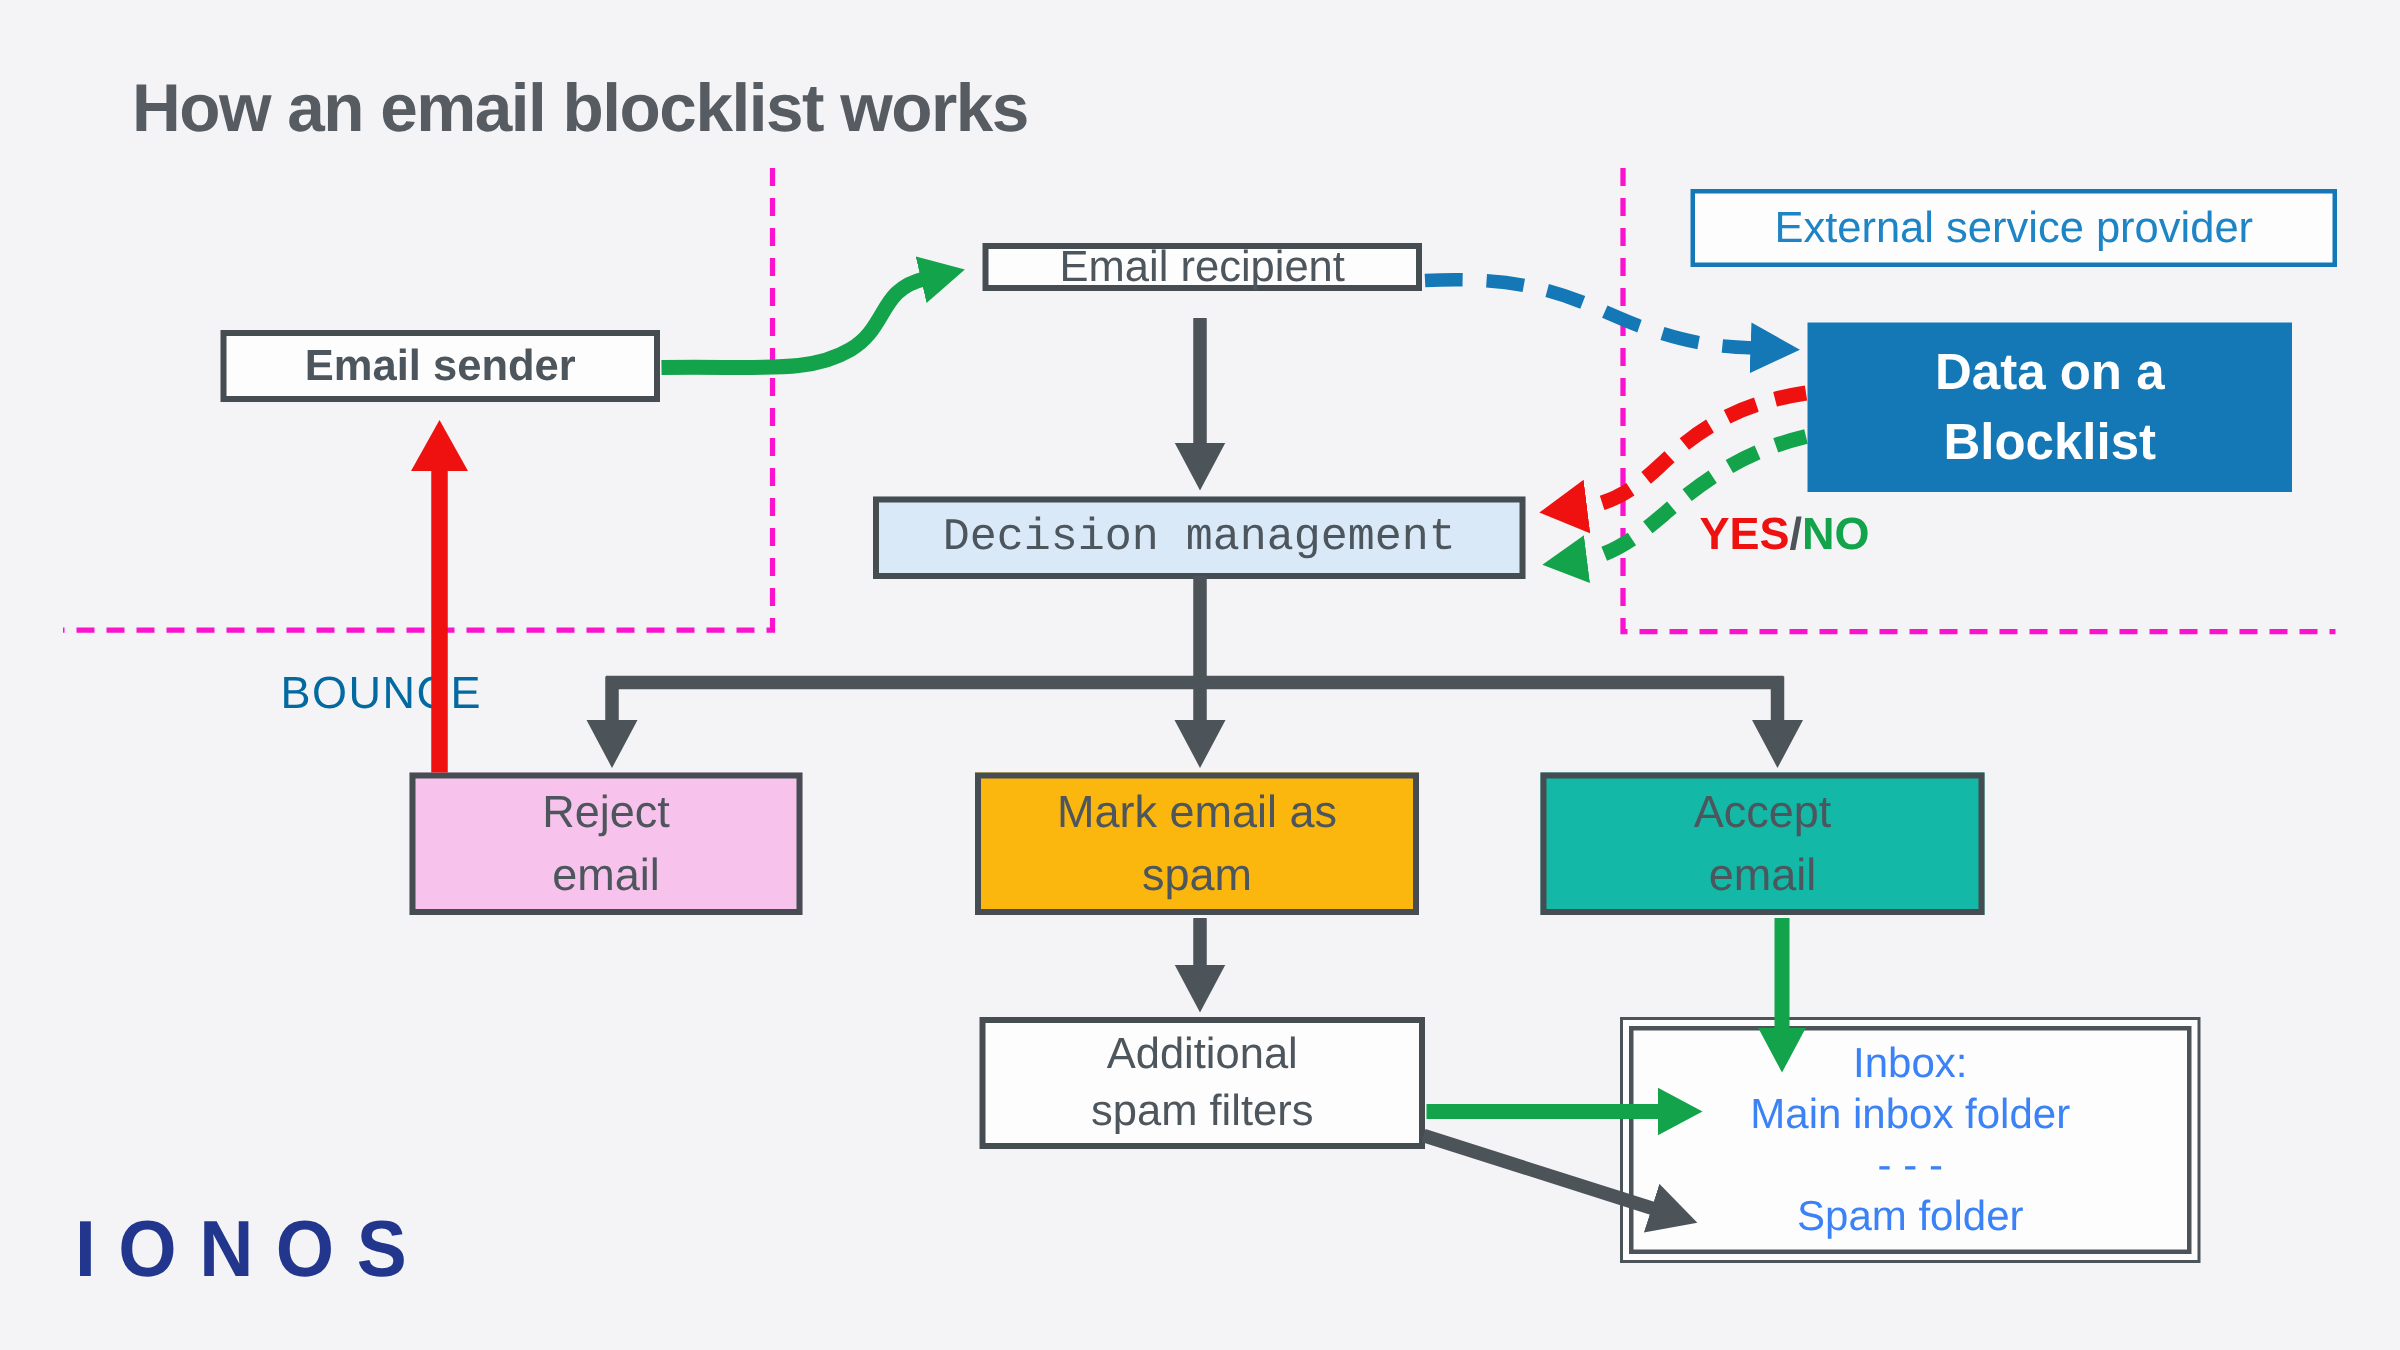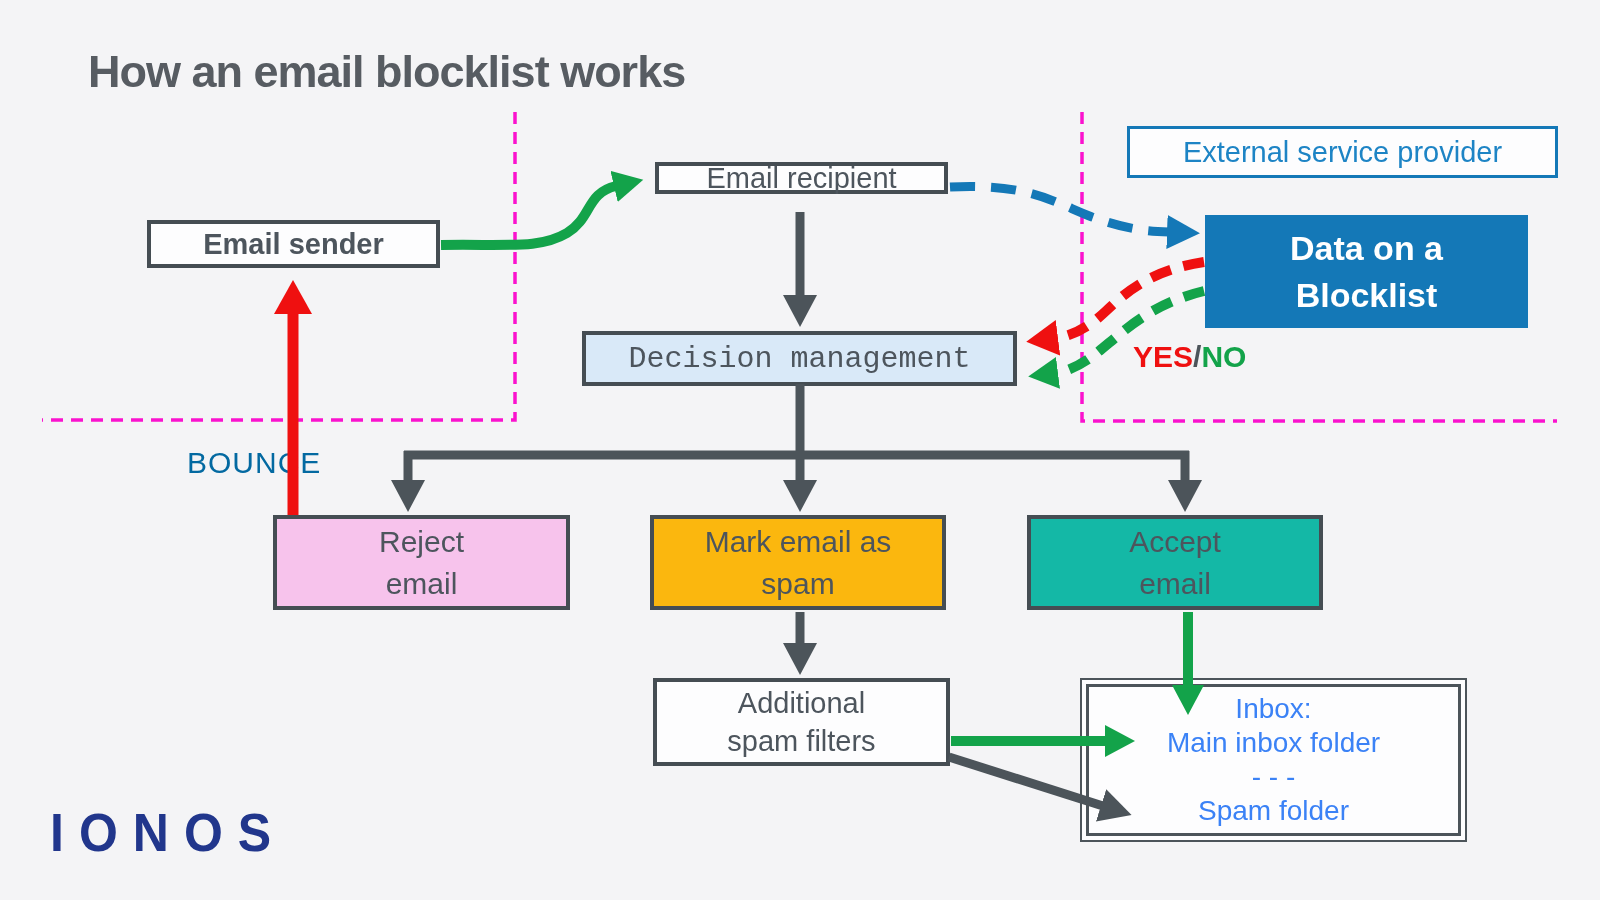--- a/index.html
+++ b/index.html
@@ -27,21 +27,21 @@
   #external-provider{
     left:1127px;top:126px;width:431px;height:52px;
     border:3px solid #1478b7;color:#1d84c5;background:#fdfdfe;
   }
   #blocklist{
     left:1205px;top:215px;width:323px;height:113px;
     background:#1478b7;border:none;color:#ffffff;
     font-weight:bold;font-size:34px;line-height:47px;
   }
   #decision{left:582px;top:331px;width:435px;height:55px;background:#d9e9f8;font-size:30px;font-family:Liberation Mono, monospace;}
-  #reject{left:273px;top:515px;width:297px;height:95px;background:#f7c3ec;}
+  #reject{left:273px;top:515px;width:262px;height:95px;background:#f7c3ec;}
   #mark-spam{left:650px;top:515px;width:296px;height:95px;background:#fbb70e;}
   #accept{left:1027px;top:515px;width:296px;height:95px;background:#14b8a6;}
   #filters{left:653px;top:678px;width:297px;height:88px;font-size:29px;line-height:38px;}
   #inbox-outer{
     position:absolute;left:1080px;top:678px;width:387px;height:164px;
     box-sizing:border-box;border:2px solid #4c545a;background:#fdfdfe;
   }
   #inbox-inner{
     position:absolute;inset:4px;border:3px solid #4c545a;
     display:flex;flex-direction:column;align-items:center;justify-content:center;

